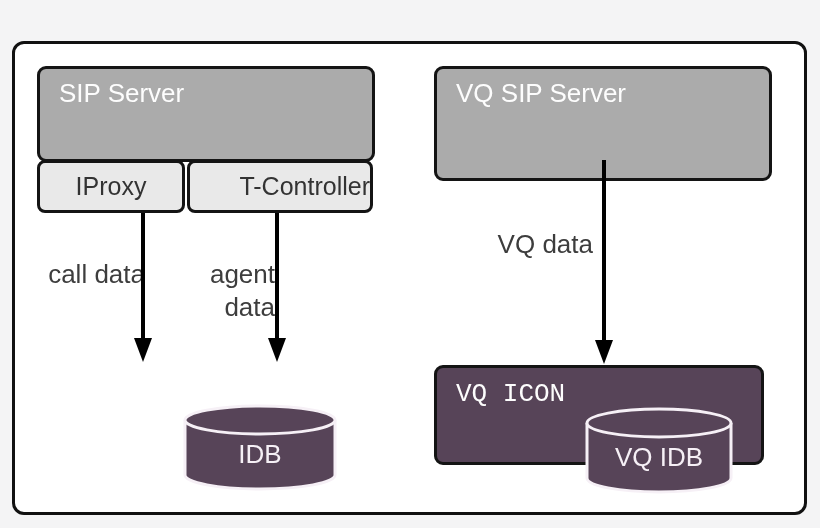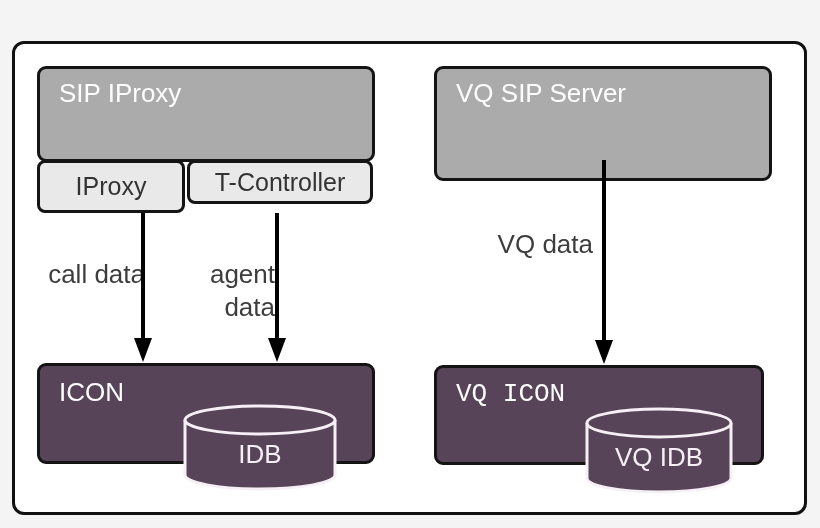--- a/index.html
+++ b/index.html
@@ -14,21 +14,21 @@
 
   .server{background:var(--server-fill,#ababab);color:var(--title-text,#fff);
           font-size:26px;padding:9px 0 0 19px;}
   .module{background:var(--module-fill,#e9e9e9);color:var(--module-text,#333);
           font-size:25px;display:flex;align-items:center;justify-content:center;border-radius:8px;}
   .icon-box{background:var(--purple,#574458);color:var(--title-text,#fff);
             font-size:26px;padding:11px 0 0 19px;}
 
   #sip-server{left:37px;top:66px;width:338px;height:96px;}
   #iproxy{left:37px;top:160px;width:148px;height:53px;}
-  #tcontroller{left:187px;top:160px;width:186px;height:44px;}
+  #tcontroller{left:187px;top:160px;width:186px;height:53px;justify-content:flex-end;}
   #icon-node{left:37px;top:363px;width:338px;height:101px;}
   #vq-sip-server{left:434px;top:66px;width:338px;height:115px;}
   #vq-icon-node{left:434px;top:365px;width:330px;height:100px;font-family:Liberation Mono, monospace;}
 
   .flow-label{position:absolute;text-align:right;font-size:26px;line-height:33px;
               color:var(--label-text,#3d3d3d);}
   #label-call{left:45px;top:258px;width:100px;}
   #label-agent{left:161px;top:258px;width:114px;}
   #label-vq{left:493px;top:228px;width:100px;}
 
@@ -40,30 +40,27 @@
   .cyl text{fill:var(--cylinder-stroke,#f6f0f6);font-size:26px;font-family:"Liberation Sans",sans-serif;}
 </style>
 </head>
 <body>
 
 <div class="canvas">
 
   <div class="frame"></div>
 
   <div class="node server" id="sip-server">
-    <span>SIP IProxy</span>
+    <span>SIP Server</span>
   </div>
   <div class="node module" id="iproxy">
     <span>IProxy</span>
   </div>
   <div class="node module" id="tcontroller">
     <span>T-Controller</span>
-  </div>
-  <div class="node icon-box" id="icon-node">
-    <span>ICON</span>
   </div>
 
   <div class="node server" id="vq-sip-server">
     <span>VQ SIP Server</span>
   </div>
   <div class="node icon-box" id="vq-icon-node">
     <span>VQ ICON</span>
   </div>
 
   <div class="flow-label" id="label-call">call data</div>

